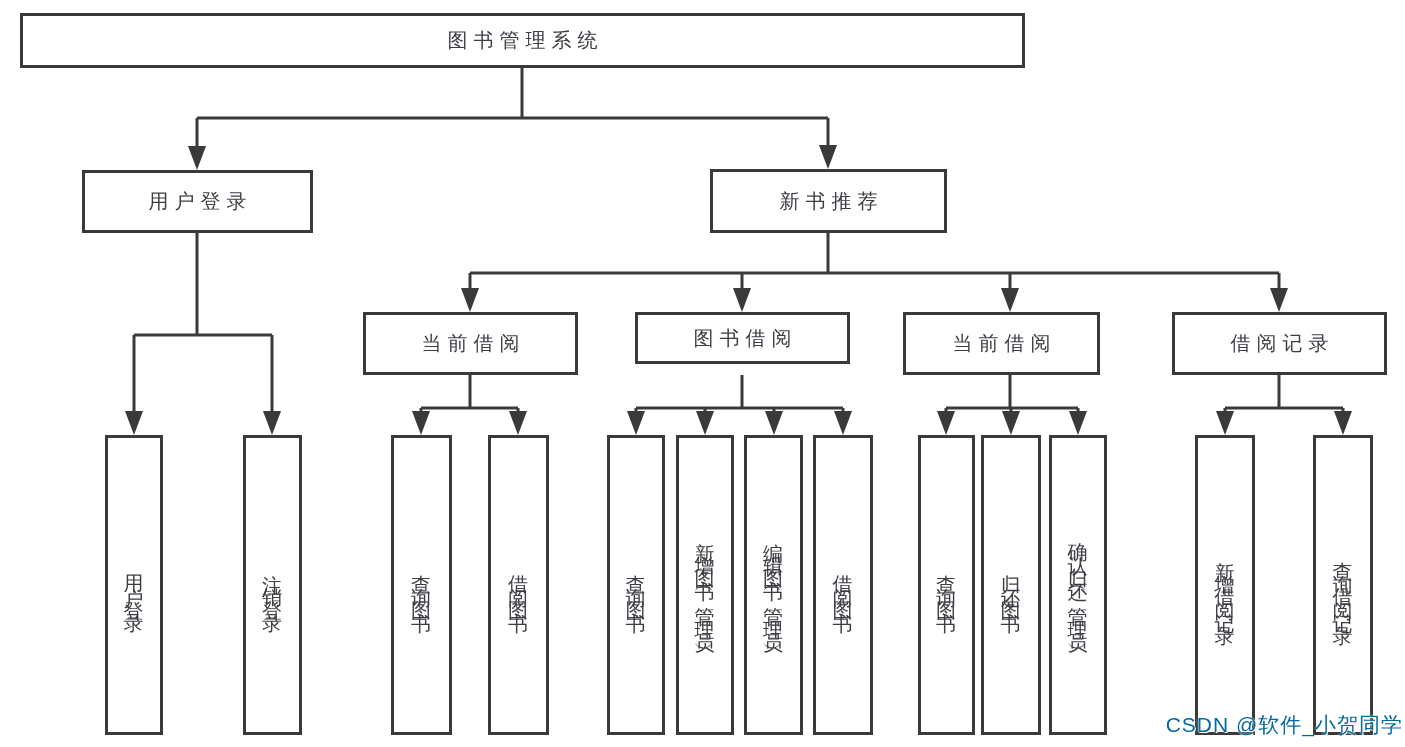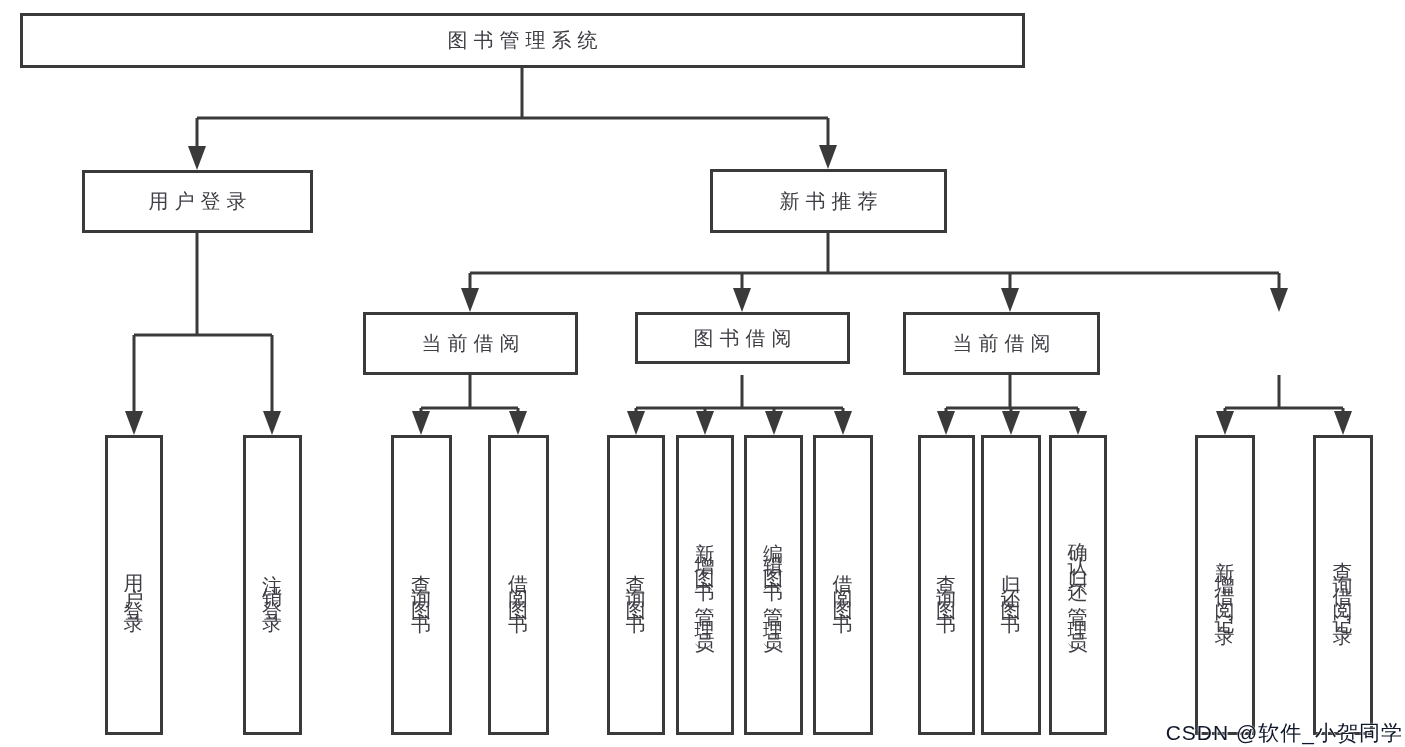--- a/index.html
+++ b/index.html
@@ -38,23 +38,23 @@
     writing-mode: vertical-rl;
     text-orientation: mixed;
     font-size: 20px;
     letter-spacing: 13px;
     line-height: 1;
     white-space: nowrap;
   }
   .watermark {
     position: absolute;
     right: 2px;
-    bottom: 0;
+    bottom: 8px;
     font-size: 21px;
-    color: #0f172a;
+    color: #0369a1;
     letter-spacing: 1px;
     text-shadow: 0 0 2px #ffffff, 1px 1px 0 #ffffff;
     white-space: nowrap;
   }
 </style>
 </head>
 <body>
 
 <div class="canvas">
 
@@ -106,20 +106,23 @@
 
   <div class="node h" style="left:363px;top:312px;width:215px;height:63px">
     <span class="label">当前借阅</span>
   </div>
   <div class="node h" style="left:635px;top:312px;width:215px;height:52px">
     <span class="label">图书借阅</span>
   </div>
   <div class="node h" style="left:903px;top:312px;width:197px;height:63px">
     <span class="label">当前借阅</span>
   </div>
+  <div class="node h" style="left:1172px;top:312px;width:215px;height:63px">
+    <span class="label">借阅记录</span>
+  </div>
 
   <div class="node v" style="left:105px;width:58px">
     <span class="label">用户登录</span>
   </div>
   <div class="node v" style="left:243px;width:59px">
     <span class="label">注销登录</span>
   </div>
 
   <div class="node v" style="left:391px;width:61px">
     <span class="label">查询图书</span>

